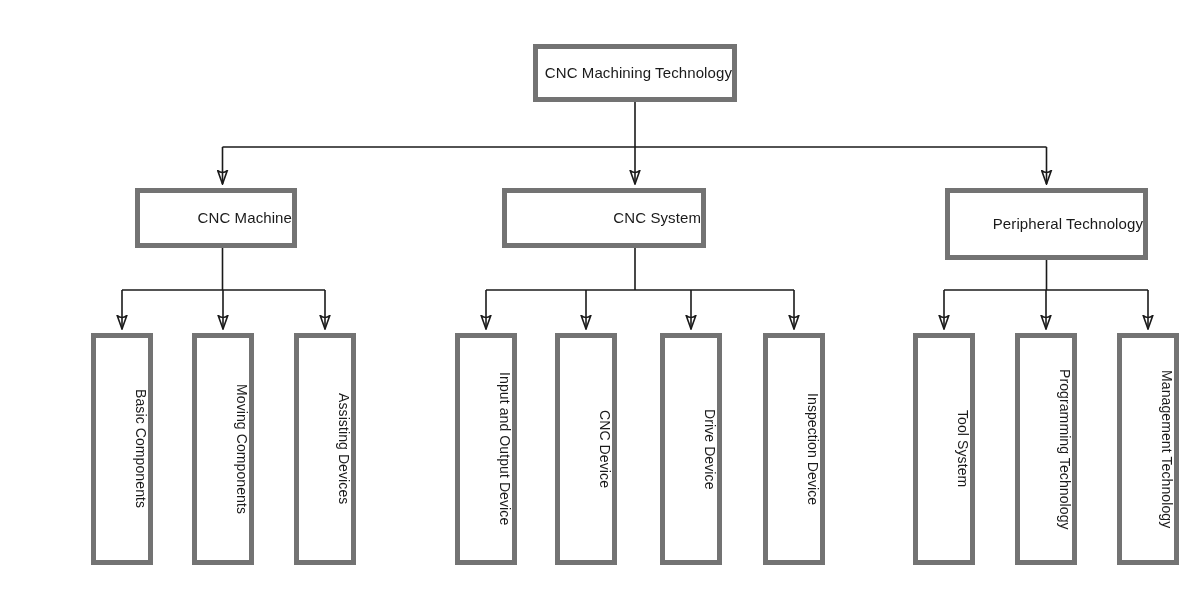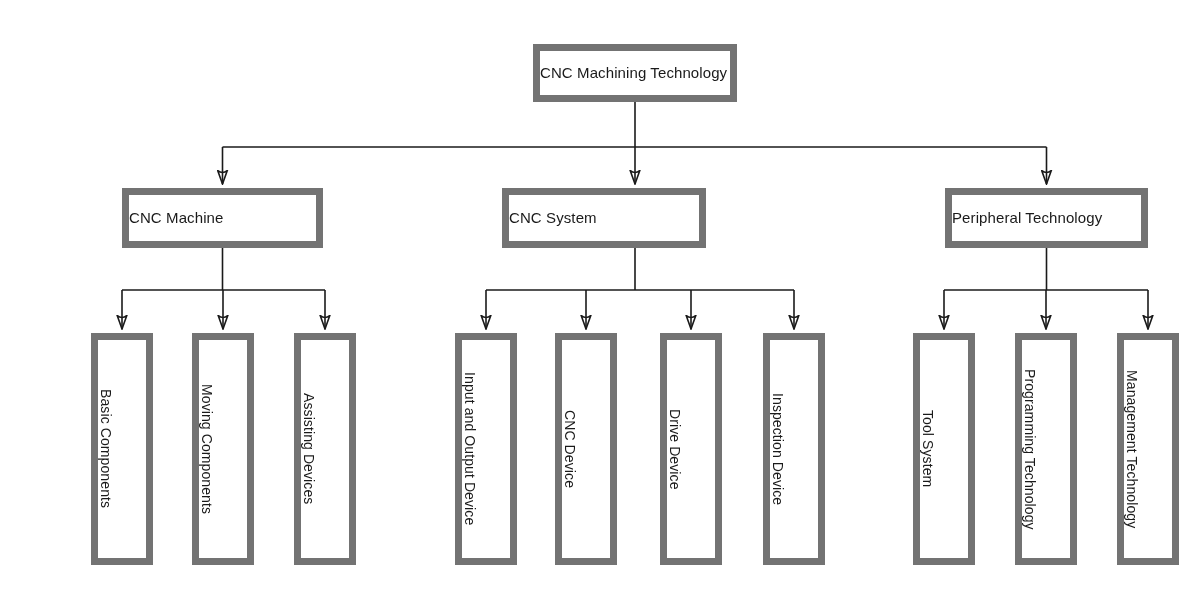--- a/index.html
+++ b/index.html
@@ -18,26 +18,27 @@
     width: 1200px; height: 598px;
   }
   .connectors path, .connectors line {
     stroke: #1a1a1a;
     stroke-width: 1.6;
     fill: none;
   }
   .node {
     position: absolute;
     box-sizing: border-box;
-    border: 7px solid #737373;
+    border: 5px solid #737373;
     background: #ffffff;
     display: flex;
     align-items: center;
-    justify-content: flex-start;
+    justify-content: flex-end;
     text-align: center;
+    padding-left: 11px;
   }
   .node .lbl {
     font-size: 15px;
     letter-spacing: 0.1px;
     line-height: 1.1;
     white-space: nowrap;
   }
   .node.vert .lbl {
     writing-mode: vertical-rl;
     text-orientation: mixed;
@@ -80,27 +81,27 @@
     <path d="M944,290 H1148"></path>
     <path d="M944,290 V329" marker-end="url(#arrowDown)"></path>
     <path d="M1046,290 V329" marker-end="url(#arrowDown)"></path>
     <path d="M1148,290 V329" marker-end="url(#arrowDown)"></path>
   </svg>
 
   <div class="node" style="left:533px; top:44px; width:204px; height:58px">
     <span class="lbl">CNC Machining Technology</span>
   </div>
 
-  <div class="node" style="left:122px; top:188px; width:201px; height:60px">
+  <div class="node" style="left:135px; top:188px; width:162px; height:60px">
     <span class="lbl">CNC Machine</span>
   </div>
   <div class="node" style="left:502px; top:188px; width:204px; height:60px">
     <span class="lbl">CNC System</span>
   </div>
-  <div class="node" style="left:945px; top:188px; width:203px; height:60px">
+  <div class="node" style="left:945px; top:188px; width:203px; height:72px">
     <span class="lbl">Peripheral Technology</span>
   </div>
 
   <div class="node vert" style="left:91px; top:333px; width:62px; height:232px">
     <span class="lbl">Basic Components</span>
   </div>
   <div class="node vert" style="left:192px; top:333px; width:62px; height:232px">
     <span class="lbl">Moving Components</span>
   </div>
   <div class="node vert" style="left:294px; top:333px; width:62px; height:232px">

